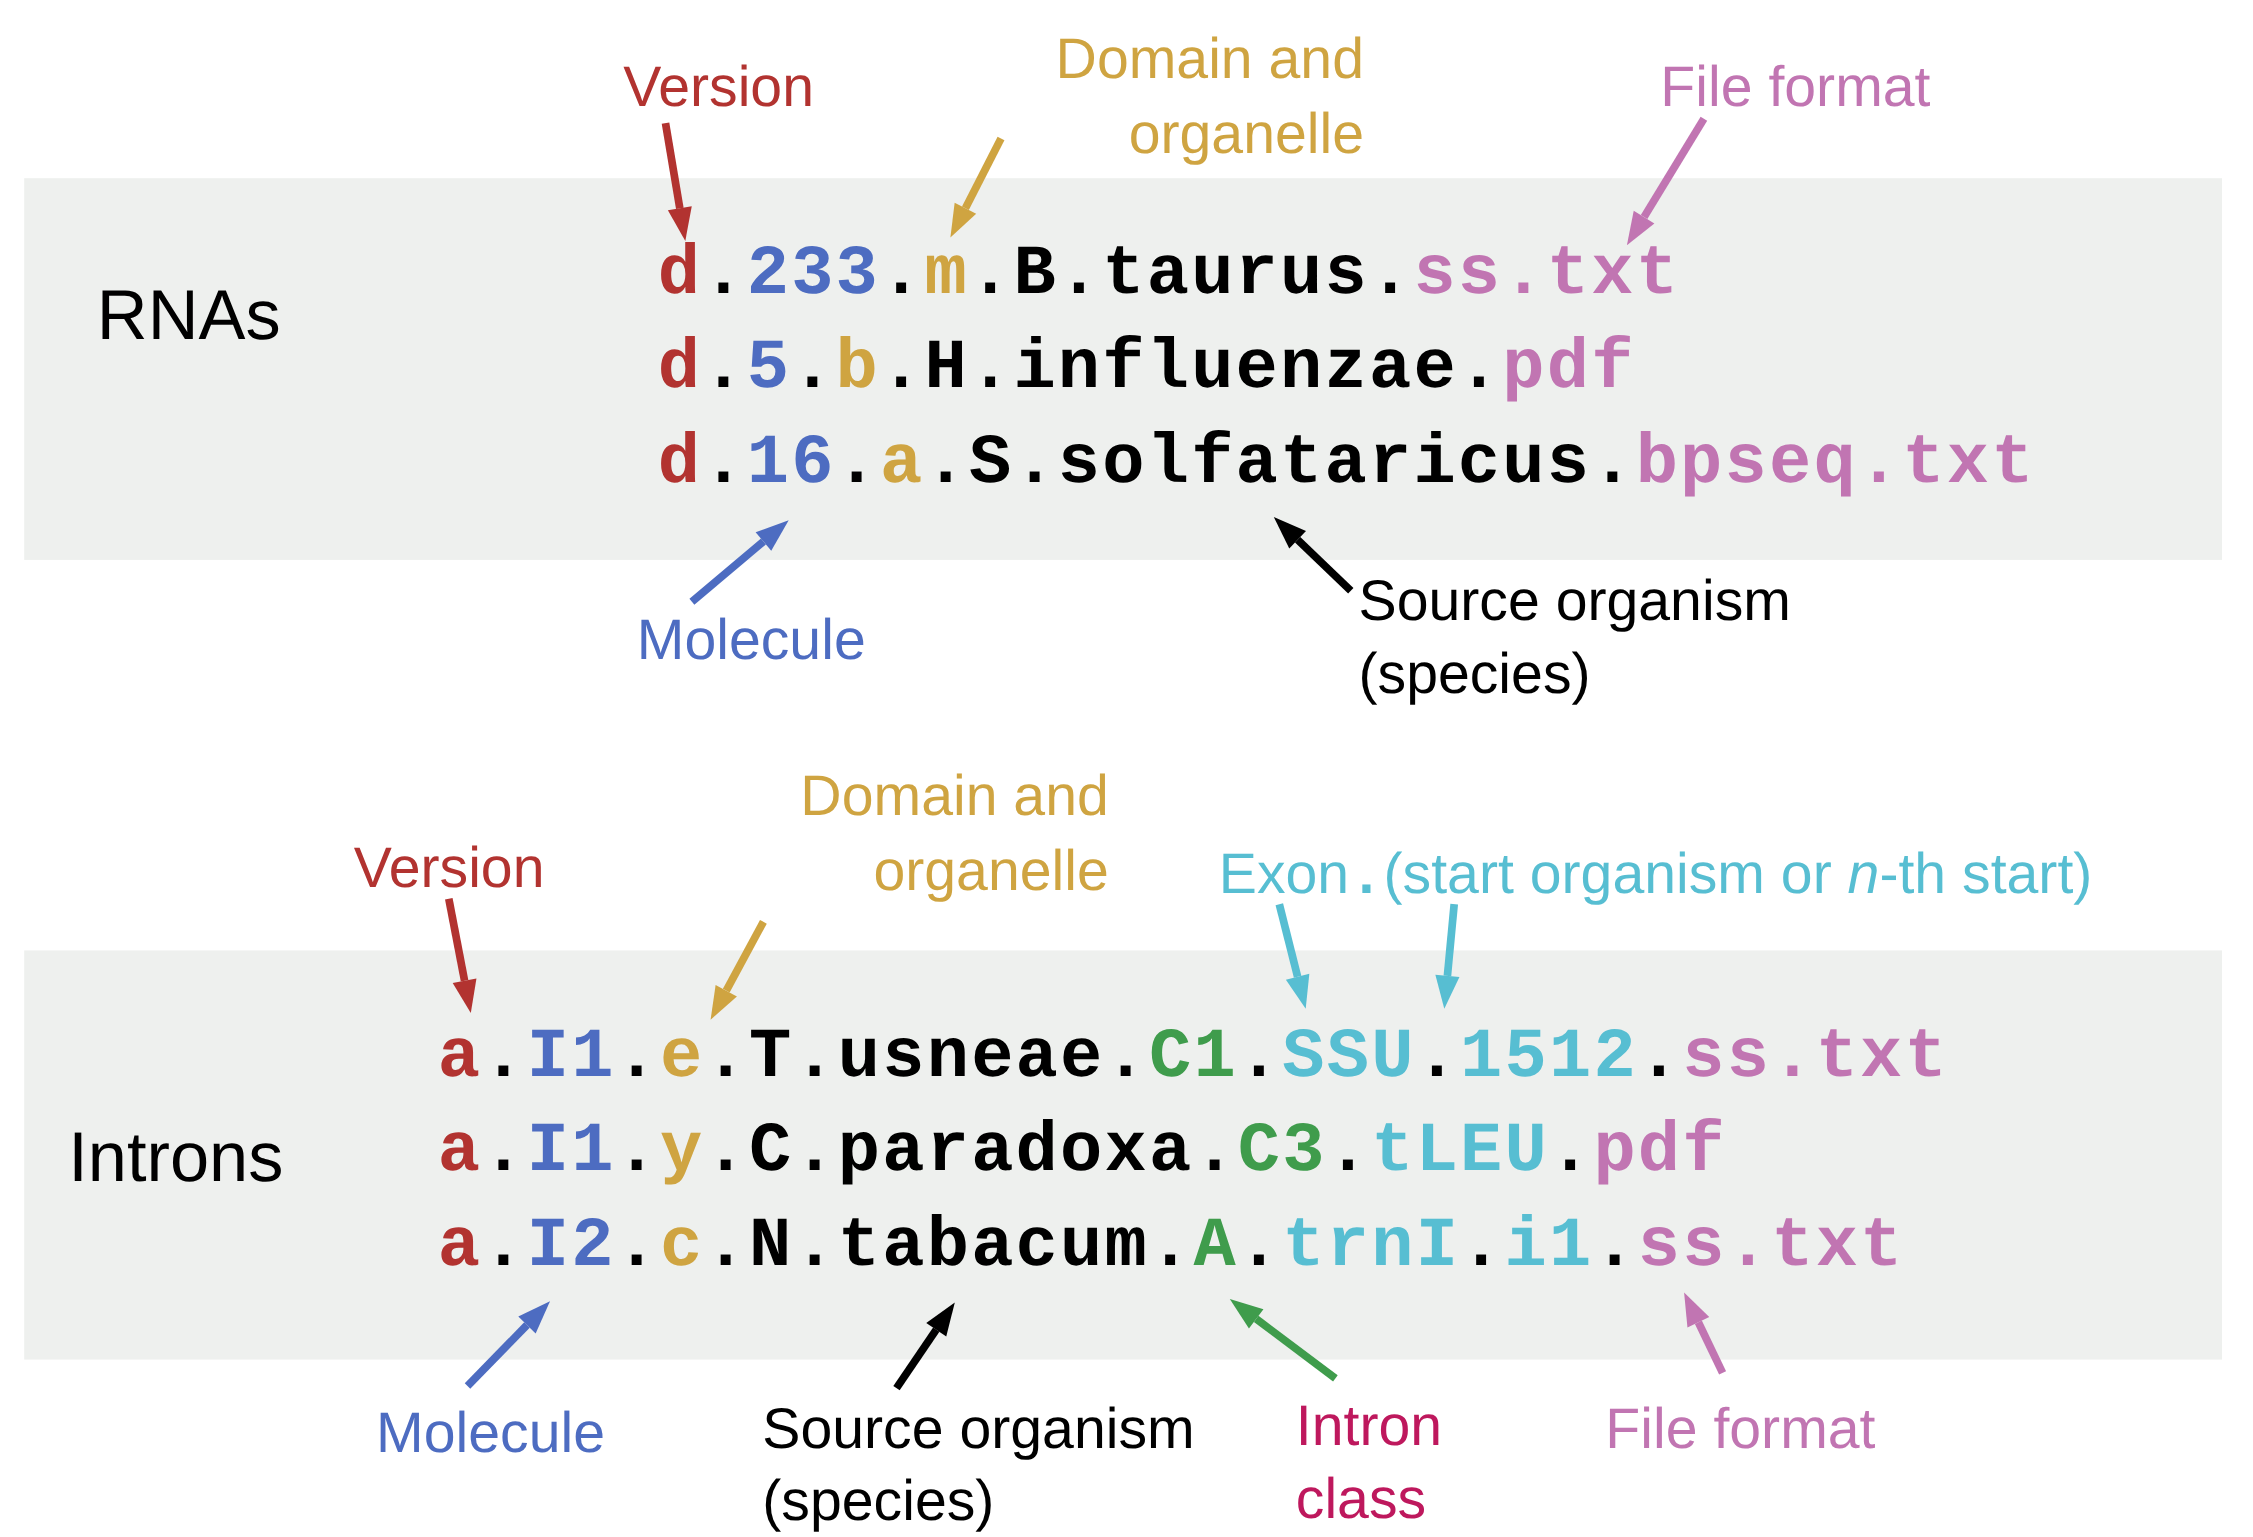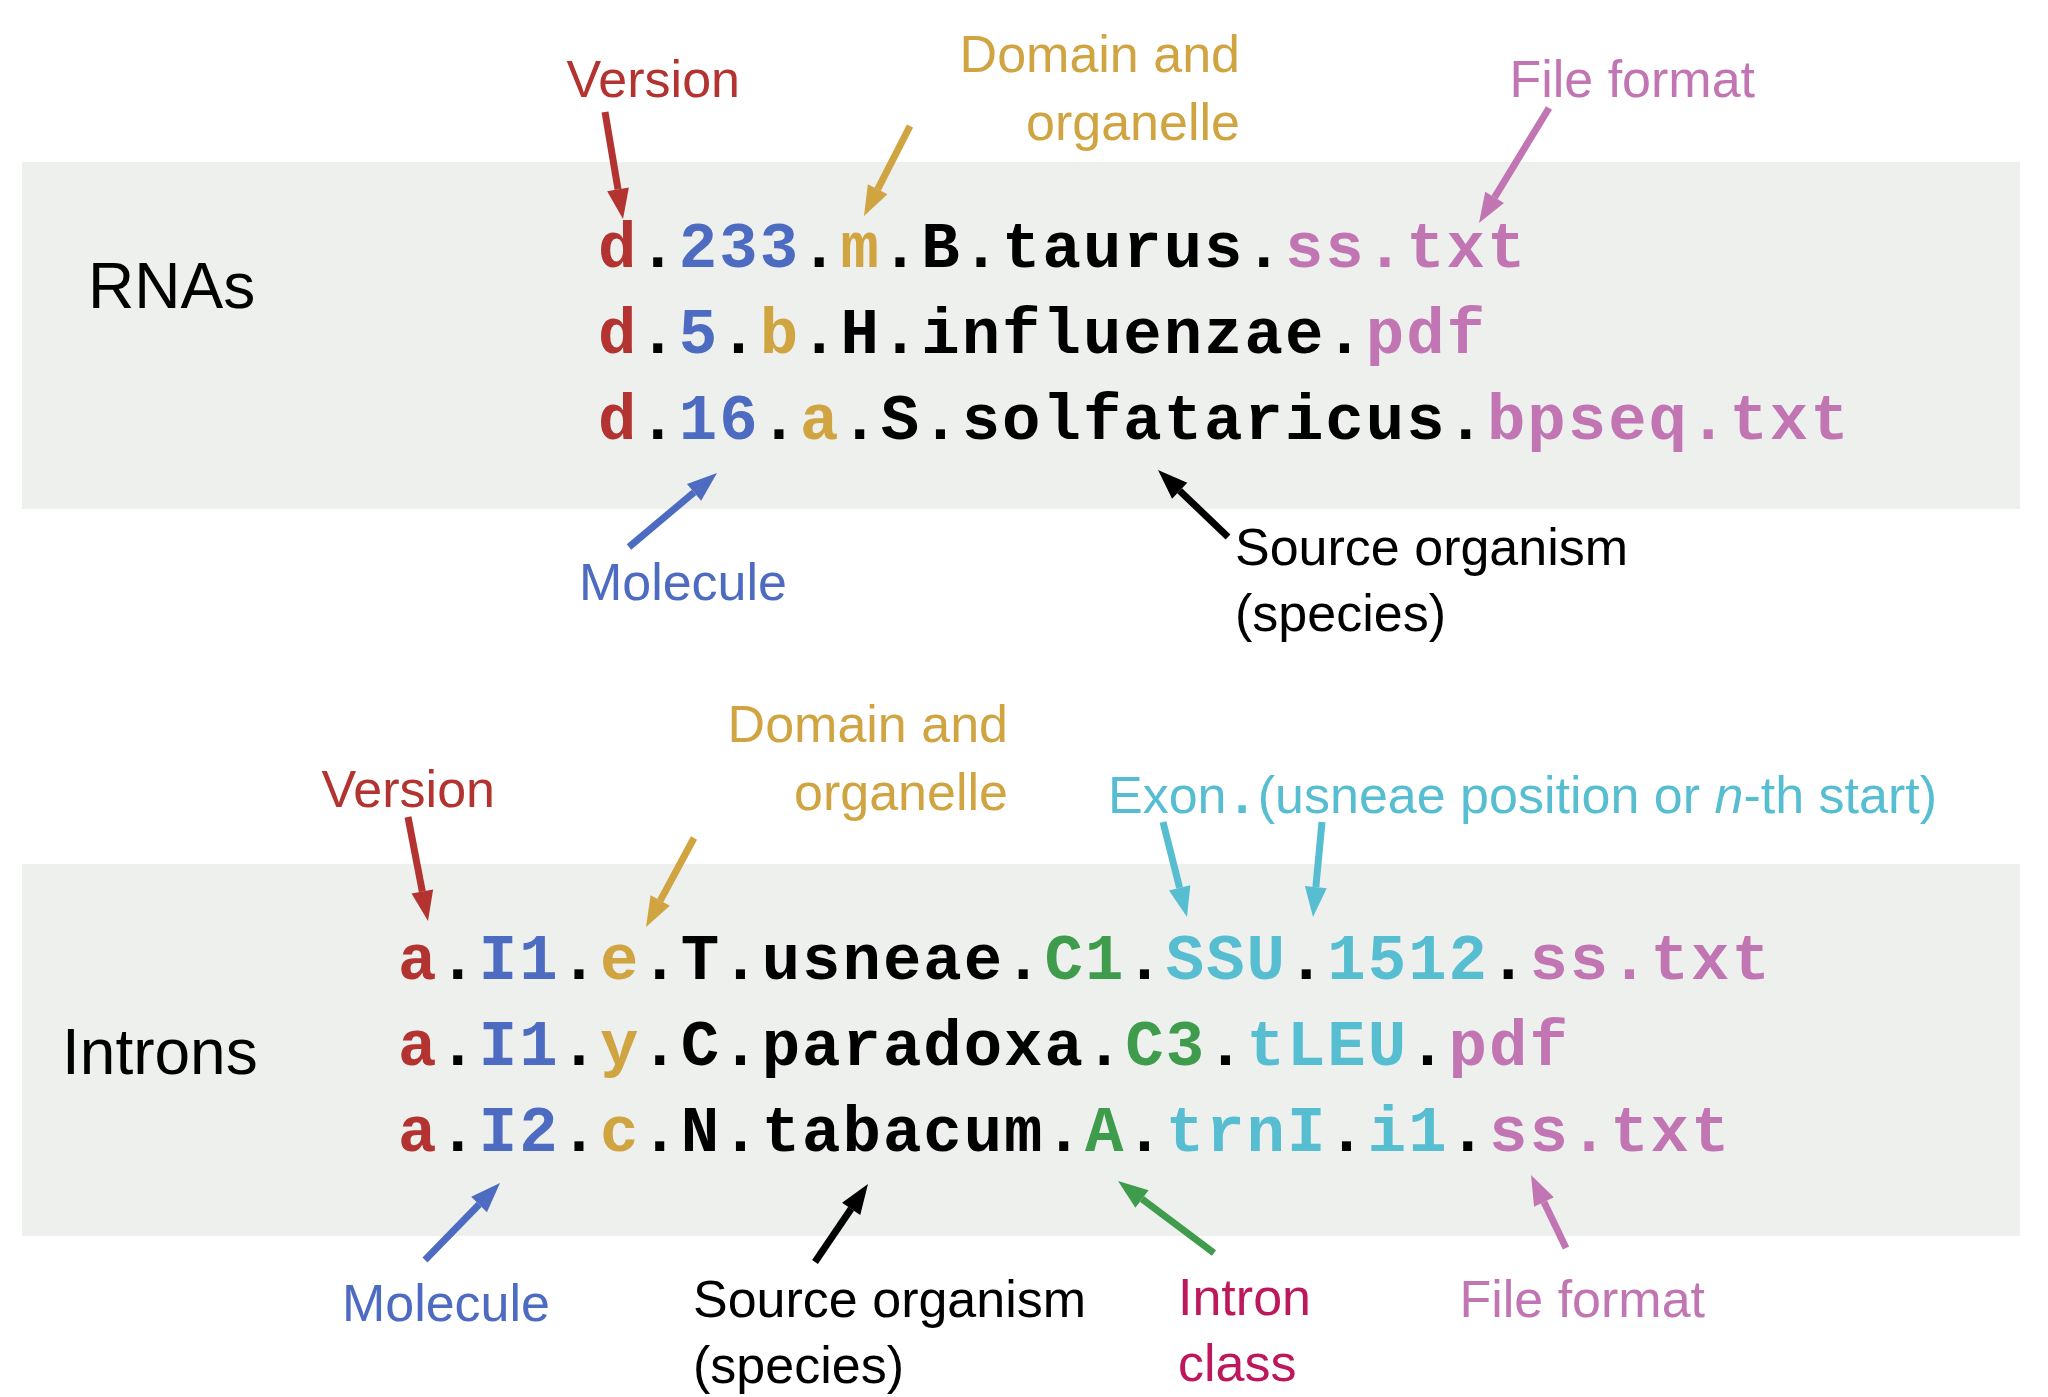--- a/index.html
+++ b/index.html
@@ -54,21 +54,21 @@
       <div>(species)</div>
     </div>
 
   <div class="ann center" style="left: 195px; top: 756px; width: 300px; color: rgb(178, 51, 48);">
       <div>Version</div>
     </div>
   <div class="ann center" style="left: 608px; top: 690px; width: 400px; line-height: 68px; color: rgb(207, 164, 65);">
       <div>Domain and</div>
       <div>organelle</div>
     </div>
-  <div class="ann" style="left: 1108px; top: 762px; color: rgb(87, 190, 210);"><span>Exon</span><span class="part-mono">.</span><span>(usneae position or </span><span class="part-italic">n</span><span>-th start)</span></div>
+  <div class="ann" style="left: 1108px; top: 762px; color: rgb(87, 190, 210);"><span>Exon</span><span class="part-mono">.</span><span>(start organism or </span><span class="part-italic">n</span><span>-th start)</span></div>
   <div class="ann center" style="left: 250px; top: 1270px; width: 300px; color: rgb(77, 108, 193);">
       <div>Molecule</div>
     </div>
   <div class="ann" style="left: 693px; top: 1266px; color: rgb(0, 0, 0);">
       <div>Source organism</div>
       <div>(species)</div>
     </div>
   <div class="ann" style="left: 1178px; top: 1264px; color: #be185d;">
       <div>Intron</div>
       <div>class</div>

